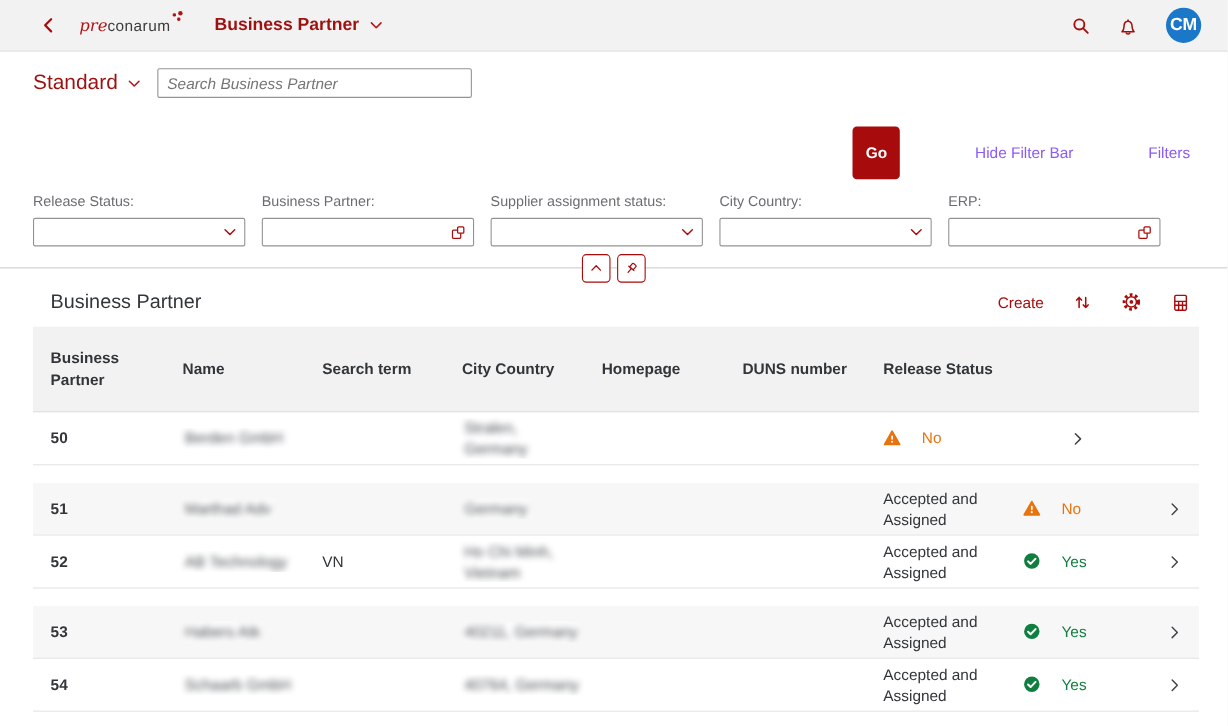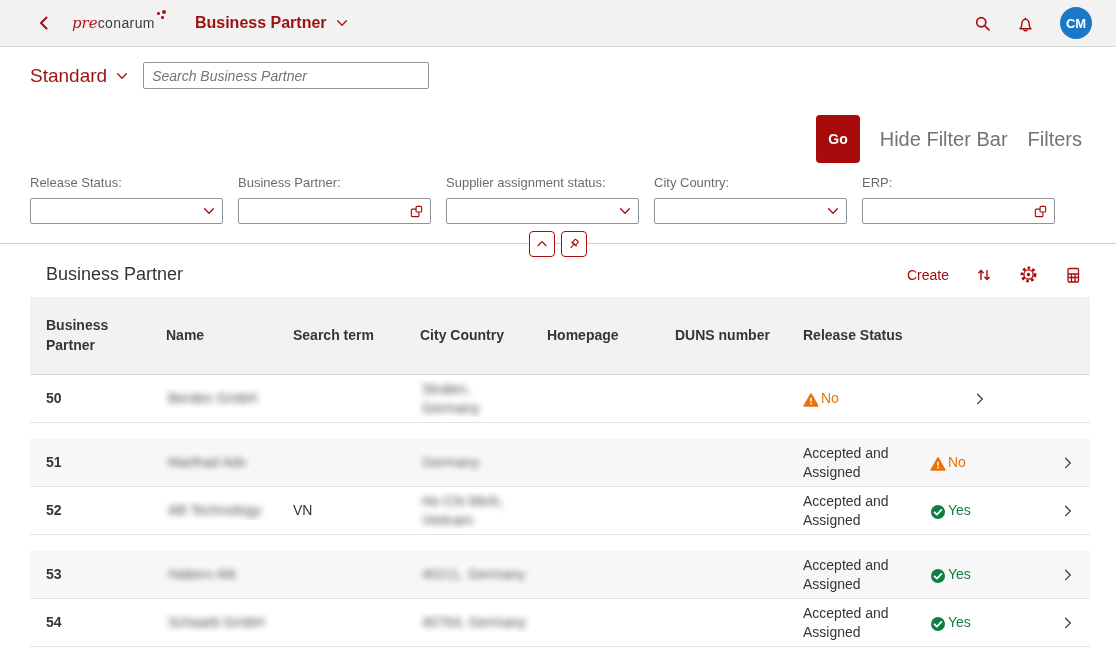--- a/index.html
+++ b/index.html
@@ -17,36 +17,36 @@
   .logo-dots { position:absolute; right:-1px; top:-4px; width:10px; height:10px; }
   .logo-dots i { position:absolute; background:#b41414; border-radius:50%; }
   .logo-dots i:nth-child(1){ width:4px;height:4px; right:0; top:0; }
   .logo-dots i:nth-child(2){ width:2.5px;height:2.5px; right:6px; top:2px; }
   .logo-dots i:nth-child(3){ width:2.5px;height:2.5px; right:2px; top:6px; }
   .app-title { display:flex; align-items:center; gap:8px; color:#9d1111; font-weight:700;
     font-size:16px; margin-left:10px; cursor:pointer; }
   .shell-right { display:flex; align-items:center; gap:26px; }
   .shell-icon { color:#a80b0b; display:inline-flex; cursor:pointer; }
   .avatar { width:32px; height:32px; border-radius:50%; background:#1b77c8; color:#fff;
-    font-size:13px; font-weight:700; display:flex; align-items:center; justify-content:center; cursor:pointer; }
+    font-size:16px; font-weight:700; display:flex; align-items:center; justify-content:center; cursor:pointer; }
 
   
   .filter-area { background:#fff; }
   .variant-row { display:flex; align-items:center; gap:14px; padding:15px 30px 0 30px; }
   .variant-title { display:flex; align-items:center; gap:8px; color:#9d1111; font-size:19px; cursor:pointer; }
   .search-input { width:286px; height:27px; border:1px solid #949494; border-radius:2px;
     padding:0 8px; font-size:14px; color:#32363a; background:#fff; outline:none;
     font-family:"Liberation Sans", sans-serif; }
   .search-input::placeholder { font-style:italic; color:#757575; }
 
   .go-row { display:flex; justify-content:flex-end; align-items:center; gap:20px;
     padding:26px 34px 0 0; }
   .go-btn { background:#a80b0b; color:#fff; border:none; border-radius:4px; font-weight:700;
     font-size:14px; padding:16px 12px; cursor:pointer; font-family:"Liberation Sans", sans-serif; }
-  .fb-link { color:#737373; font-size:20px; text-decoration:none; cursor:pointer; }
+  .fb-link { color:#8b5cf6; font-size:14px; text-decoration:none; cursor:pointer;margin-left:48px; }
 
   .fields-row { display:flex; gap:15px; padding:12px 30px 19px 30px; }
   .filter-group { width:193px; }
   .filter-label { display:block; font-size:13px; color:#6a6d70; margin-bottom:8px; white-space:nowrap; }
   .filter-control { height:26px; border:1px solid #949494; border-radius:2px; background:#fff;
     display:flex; align-items:center; justify-content:flex-end; padding-right:6px;
     color:#a80b0b; cursor:pointer; }
 
   .divider { position:relative; border-top:1px solid #cfcfcf; height:0; }
   .divider-btns { position:absolute; left:50%; top:-13px; transform:translateX(-50%);
@@ -74,21 +74,21 @@
     background:#fff; cursor:pointer; }
   .trow.alt { background:#f7f7f7;margin-top:16px; }
   .td { font-size:14px; padding-left:16px; line-height:1.35; overflow:hidden; white-space:nowrap; }
   .c-bp { font-weight:700; }
   .c-city { white-space:pre-line; }
   .c-release { white-space:normal; }
   .redact { filter:blur(3px); background:rgba(255,255,255,.65); display:inline-block;
     padding:0 2px; color:#4a4f54; }
   .redact:empty { background:none; }
   .c-home .redact { color:#c2595f; }
-  .c-supplier { display:flex; align-items:flex-end; gap:2px; }
+  .c-supplier { display:flex; align-items:center; gap:19px; }
   .c-supplier-text.no { color:#e9730c; }
   .c-supplier-text.yes { color:#107e3e; }
   .s-icon { display:inline-flex; }
   .td-nav { display:flex; justify-content:center; padding-left:0; }
   .chev { color:#3f4346; display:inline-flex; }
 
   .bottom-strip { height:11px; background:#f7f7f7; }
 </style>
 </head>
 <body>

